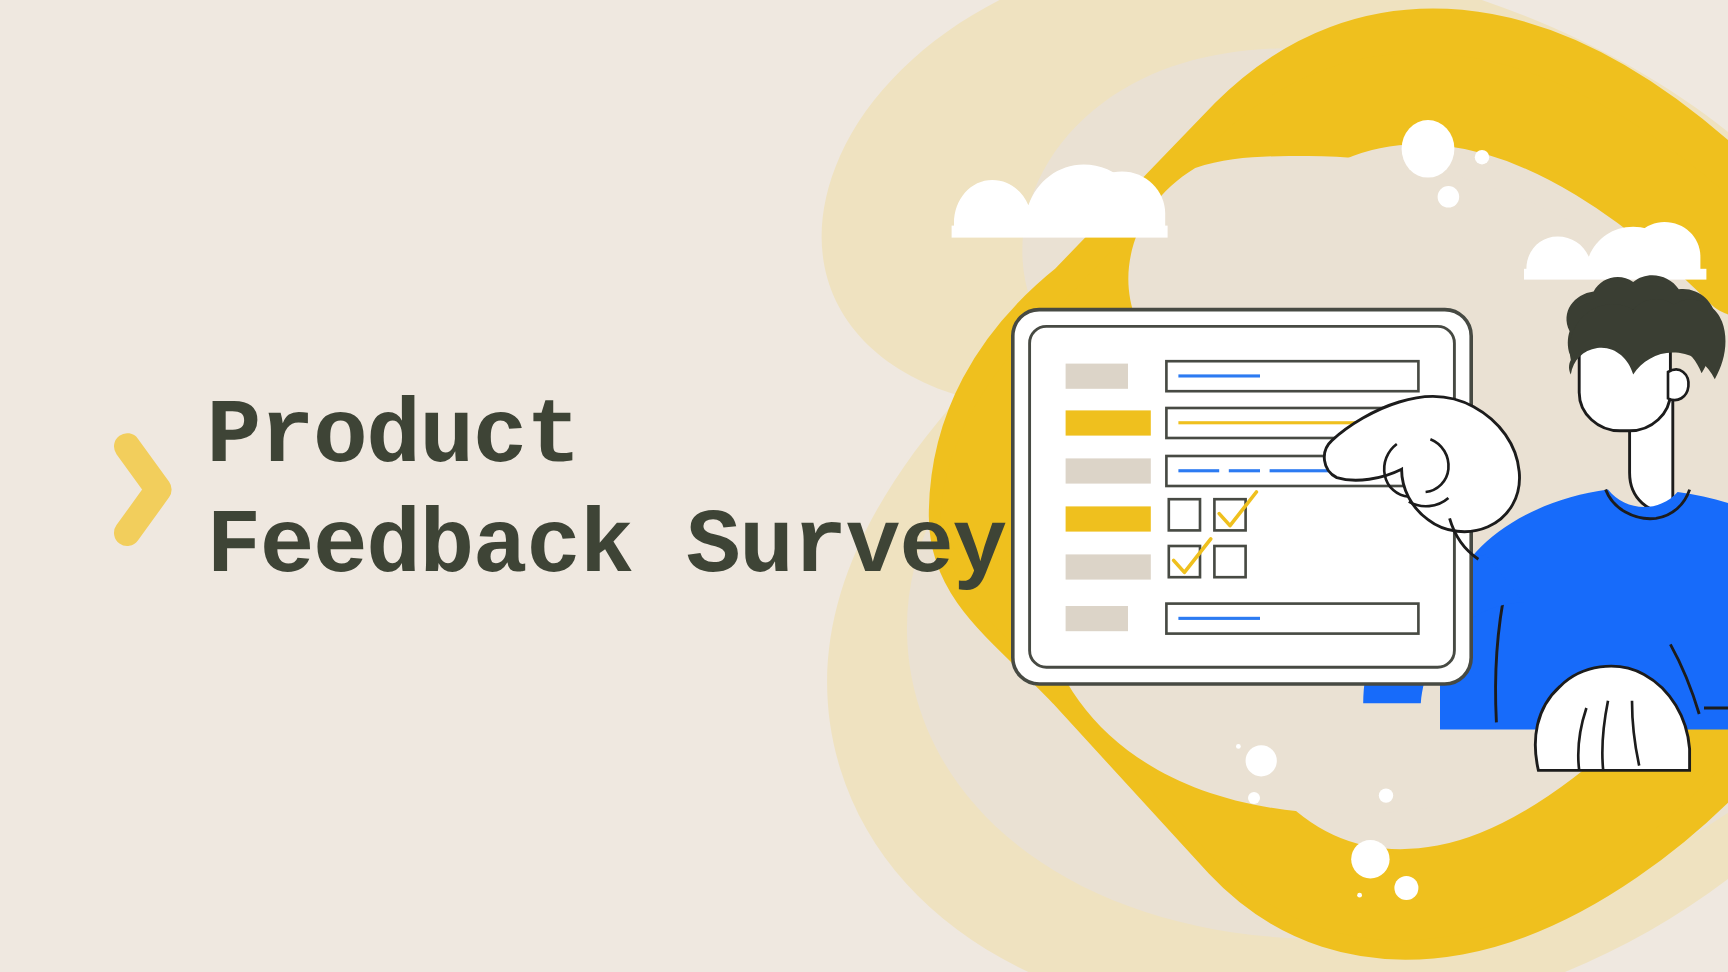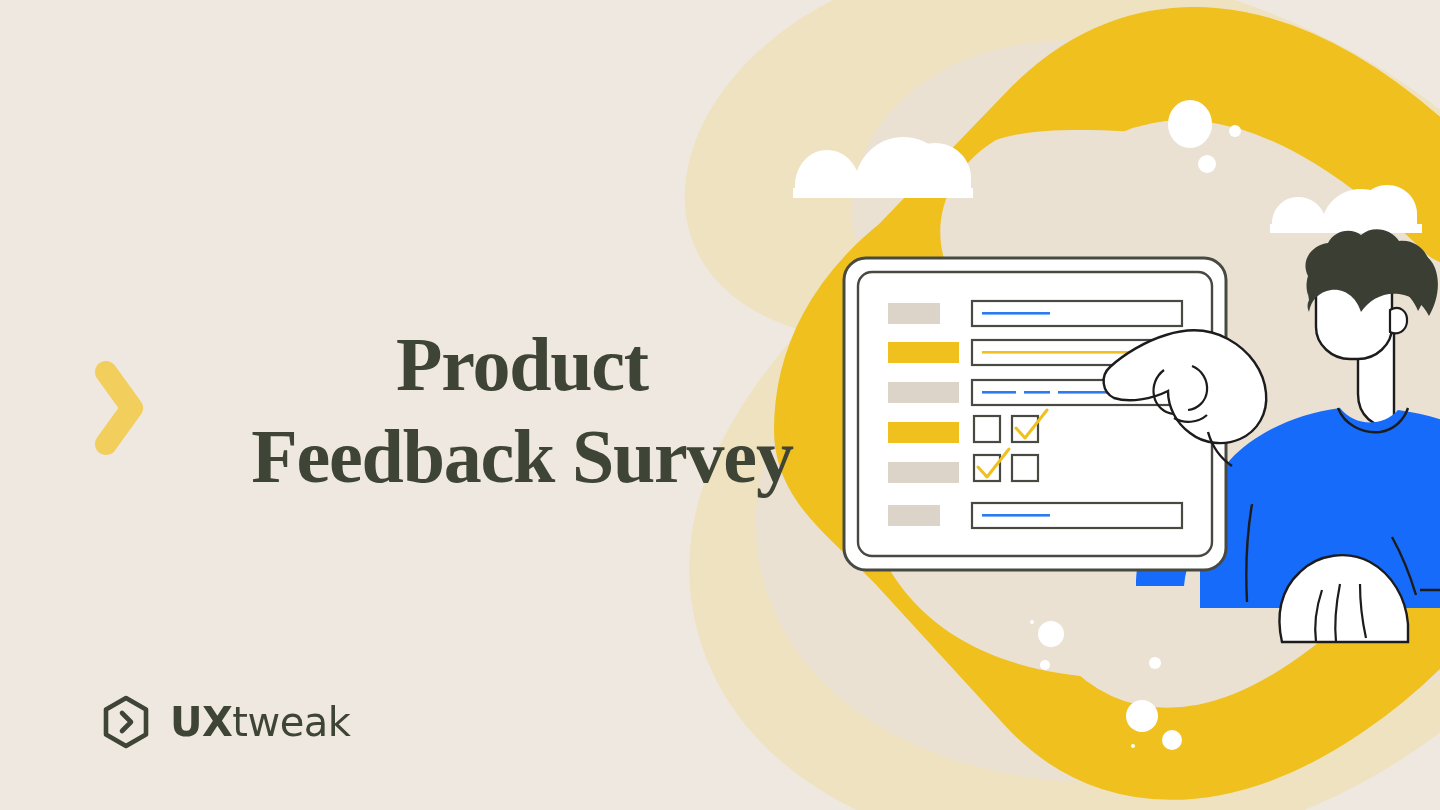--- a/index.html
+++ b/index.html
@@ -30,27 +30,26 @@
   #chevron-accent {
     position:absolute;
     left:0px; top:40px;
     width:56px; height:100px;
   }
   #headline {
     position:absolute;
     left:80px; top:0px;
     width:700px;
     color:#3E4436;
-    font-family:Liberation Serif, serif;
+    font-family:Liberation Mono, monospace;
     font-weight:700;
     font-size:76px;
     line-height:92px;
     letter-spacing:-1.2px;
     white-space:pre-line;
-    text-align:center;
   }
 
   
   #logo {
     position:absolute;
     left:98px; top:694px;
     display:flex; align-items:center; gap:16px;
   }
   #logo-mark { width:56px; height:56px; display:block; }
   #logo-wordmark {
@@ -312,23 +311,14 @@
   </svg>
 
   <div id="headline-block">
     <svg id="chevron-accent" viewBox="0 0 56 100" aria-hidden="true">
       <path d="M14 14 L40 50 L14 86" fill="none" stroke="#F2CE5C" stroke-width="22" stroke-linecap="round" stroke-linejoin="round"></path>
     </svg>
     <h1 id="headline">Product
 Feedback Survey</h1>
   </div>
 
-  <div id="logo">
-    <svg id="logo-mark" viewBox="0 0 56 56" aria-hidden="true">
-      <path d="M28 4 L48 15.5 L48 40.5 L28 52 L8 40.5 L8 15.5 Z" fill="none" stroke="#3E4436" stroke-width="4.6" stroke-linejoin="round"></path>
-      <path d="M24 19 L33 28 L24 37" fill="none" stroke="#3E4436" stroke-width="4.6" stroke-linecap="round" stroke-linejoin="round"></path>
-    </svg>
-    <div id="logo-wordmark">
-      <span class="ux">UX</span><span class="tw">tweak</span>
-    </div>
-  </div>
 
 </div>
 
 </body></html>

